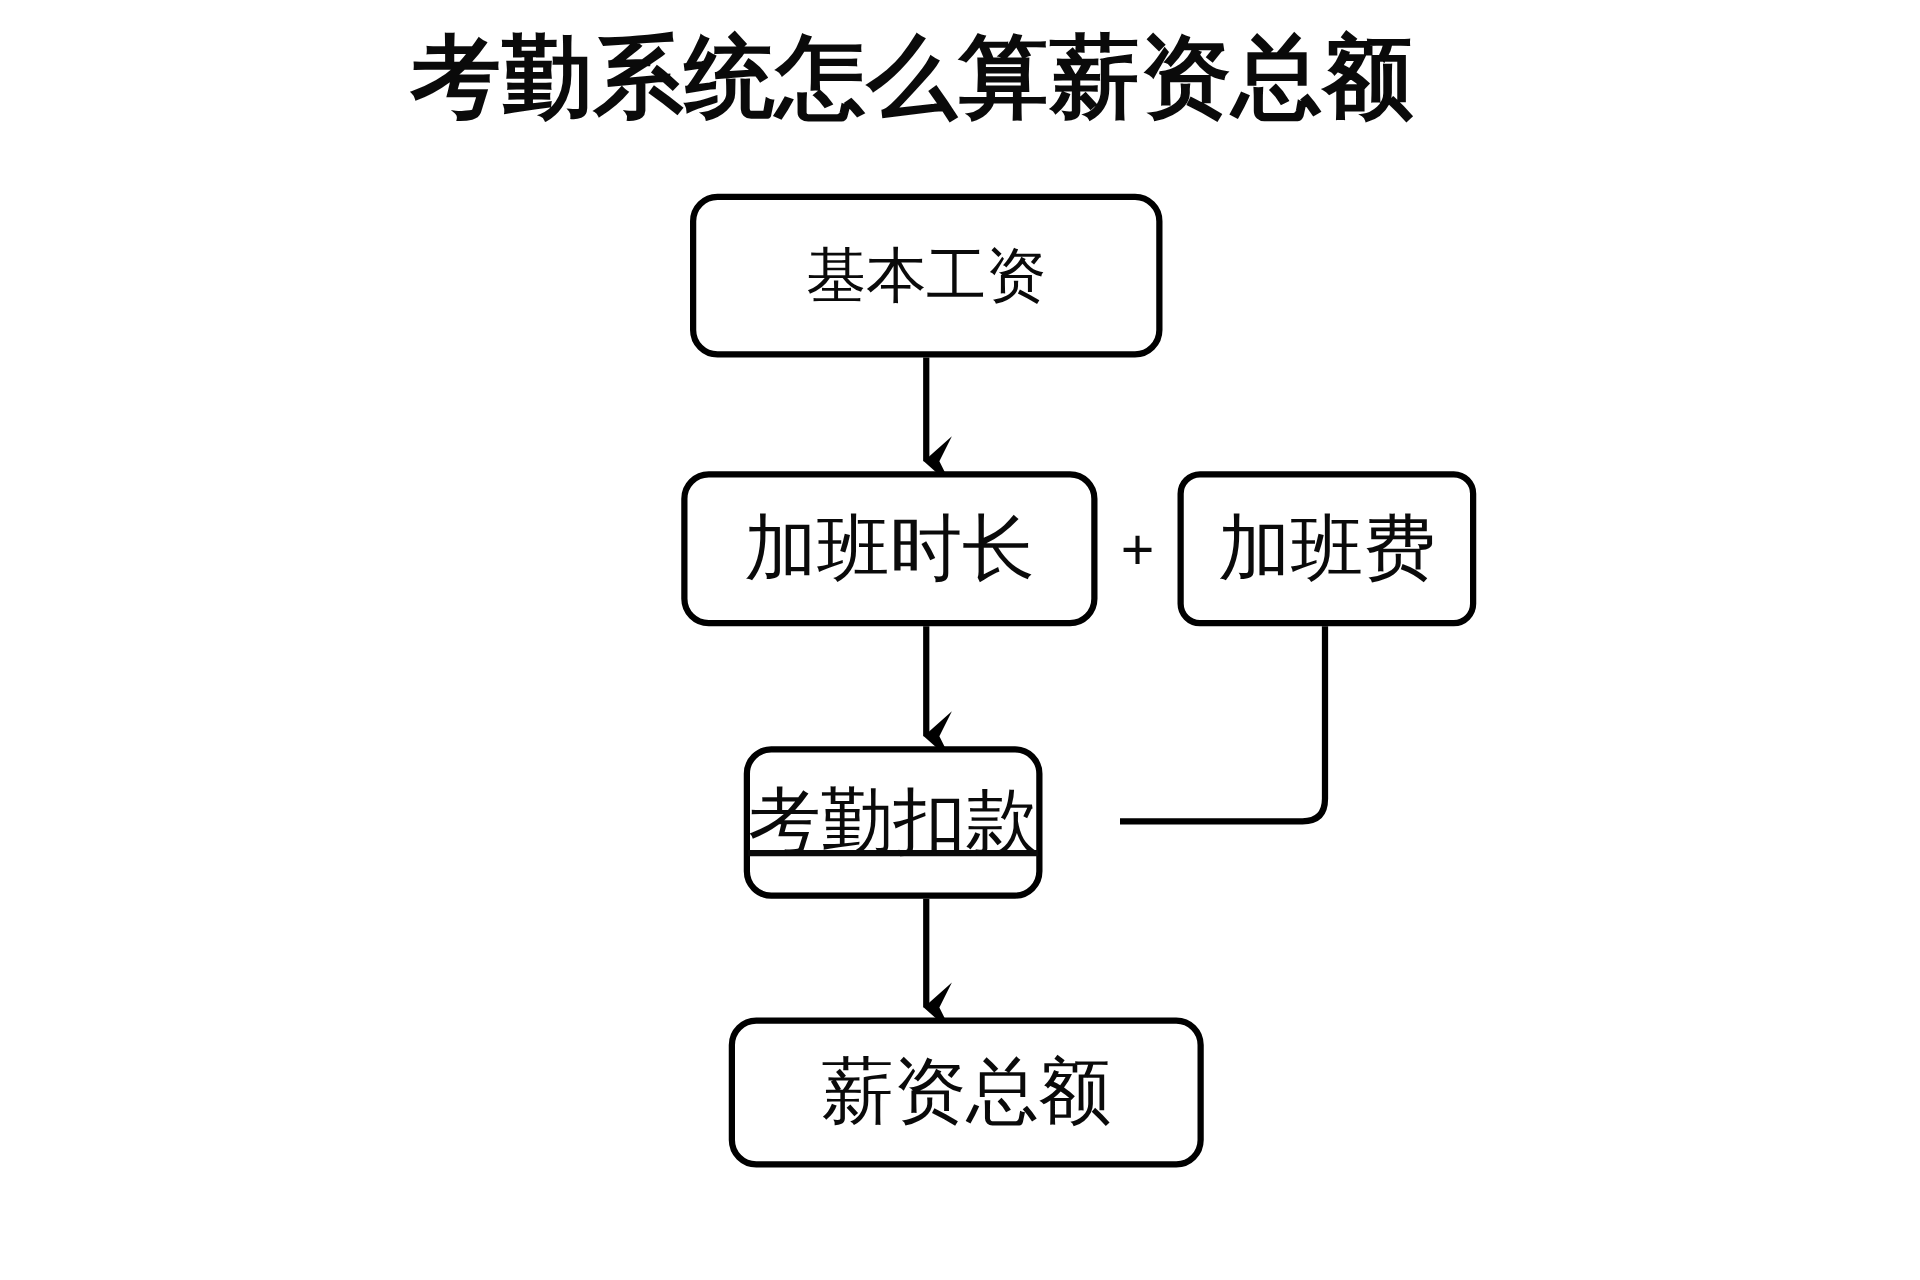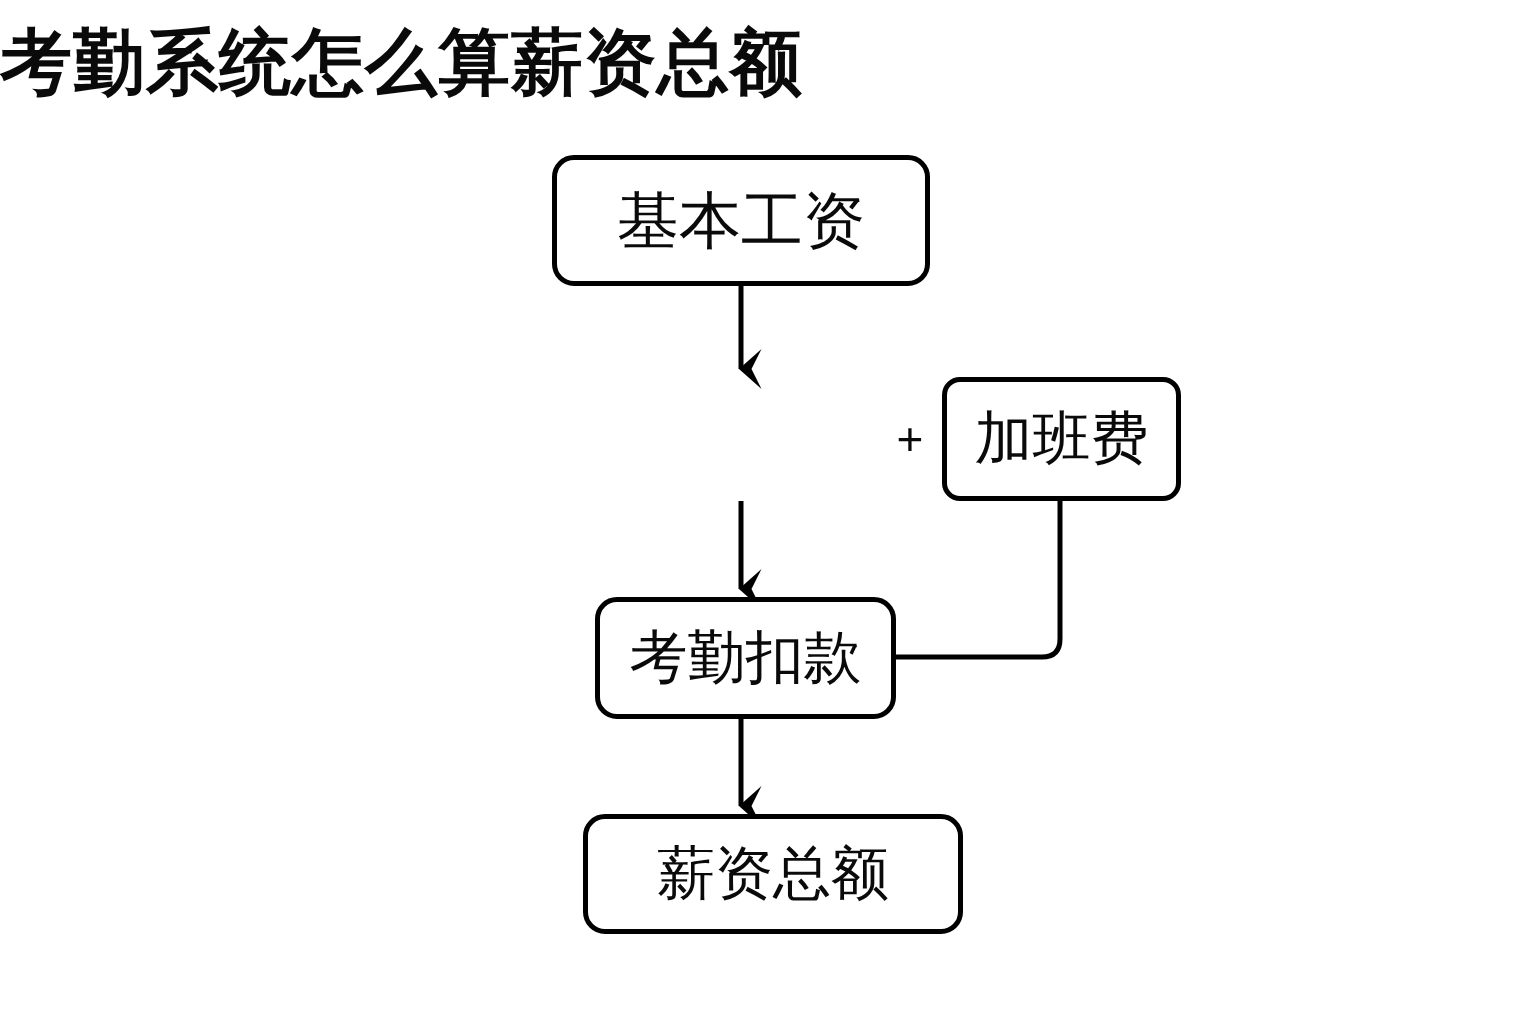--- a/index.html
+++ b/index.html
@@ -15,20 +15,21 @@
     overflow: hidden;
     font-family: "Liberation Sans", "DejaVu Sans", sans-serif;
   }
 
   
   #chart-title {
     position: absolute;
     left: 0;
     top: 26px;
     width: 1460px;
+    text-align: center;
     font-size: 72px;
     line-height: 1.0;
     font-weight: 700;
     color: #0a0a0a;
     letter-spacing: 1px;
     white-space: nowrap;
   }
 
   
   #connector-layer {
@@ -53,43 +54,44 @@
     color: #0a0a0a;
     font-weight: 500;
     white-space: nowrap;
   }
 
   #node-base-salary {
     left: 552px;
     top: 155px;
     width: 378px;
     height: 131px;
-    font-size: 62px;
+    font-size: 48px;
   }
   #node-overtime-hours {
     left: 545px;
     top: 377px;
     width: 333px;
     height: 124px;
     font-size: 58px;
   }
   #node-overtime-pay {
     left: 942px;
     top: 377px;
     width: 239px;
     height: 124px;
     font-size: 58px;
     border-radius: 18px;
   }
   #node-attendance-deduction {
     left: 595px;
     top: 597px;
-    width: 301px;
+    width: 239px;
     height: 122px;
     font-size: 58px;
+    text-decoration: underline;
   }
   #node-total-salary {
     left: 583px;
     top: 814px;
     width: 380px;
     height: 120px;
     font-size: 58px;
   }
 
   
@@ -128,20 +130,23 @@
 
     <line x1="741" y1="719" x2="741" y2="806" stroke="#000000" stroke-width="5" marker-end="url(#arrowhead)"></line>
 
     <path d="M 1060 501 L 1060 639 Q 1060 657 1042 657 L 896 657" fill="none" stroke="#000000" stroke-width="5" stroke-linecap="butt" stroke-linejoin="round"></path>
   </svg>
 
   <div class="node" id="node-base-salary">
     <span>基本工资</span>
   </div>
 
+  <div class="node" id="node-overtime-hours">
+    <span>加班时长</span>
+  </div>
 
   <div id="plus-operator">+</div>
 
   <div class="node" id="node-overtime-pay">
     <span>加班费</span>
   </div>
 
   <div class="node" id="node-attendance-deduction">
     <span>考勤扣款</span>
   </div>

